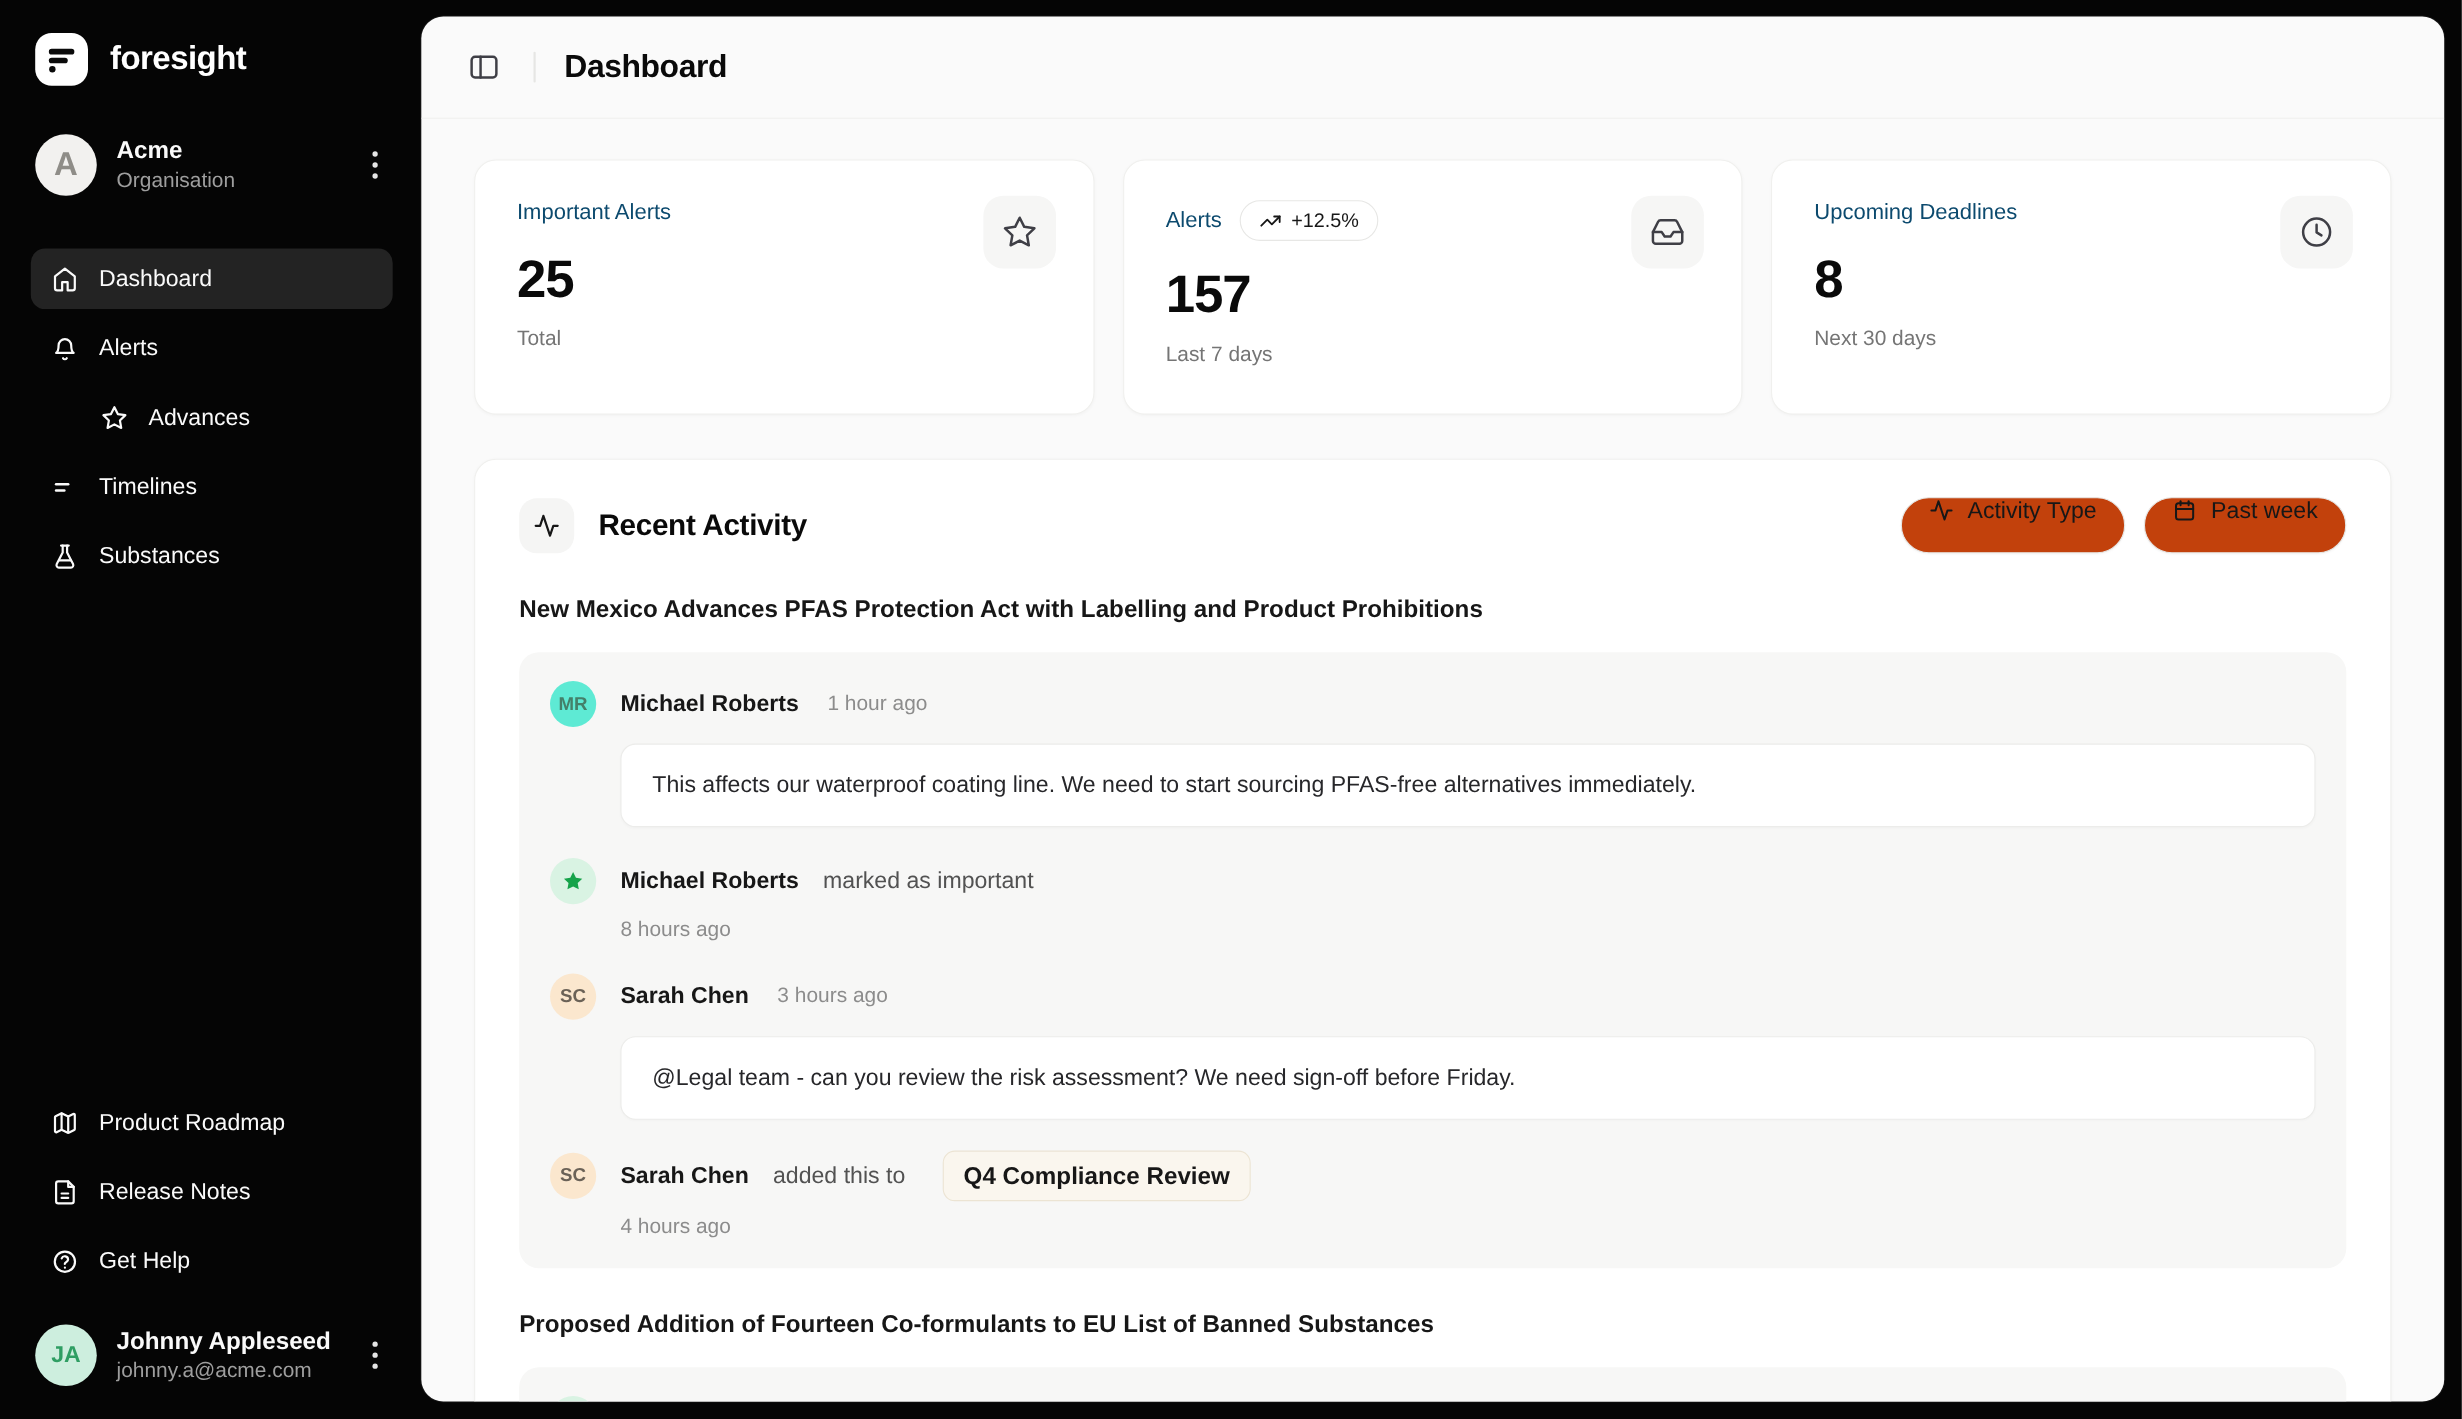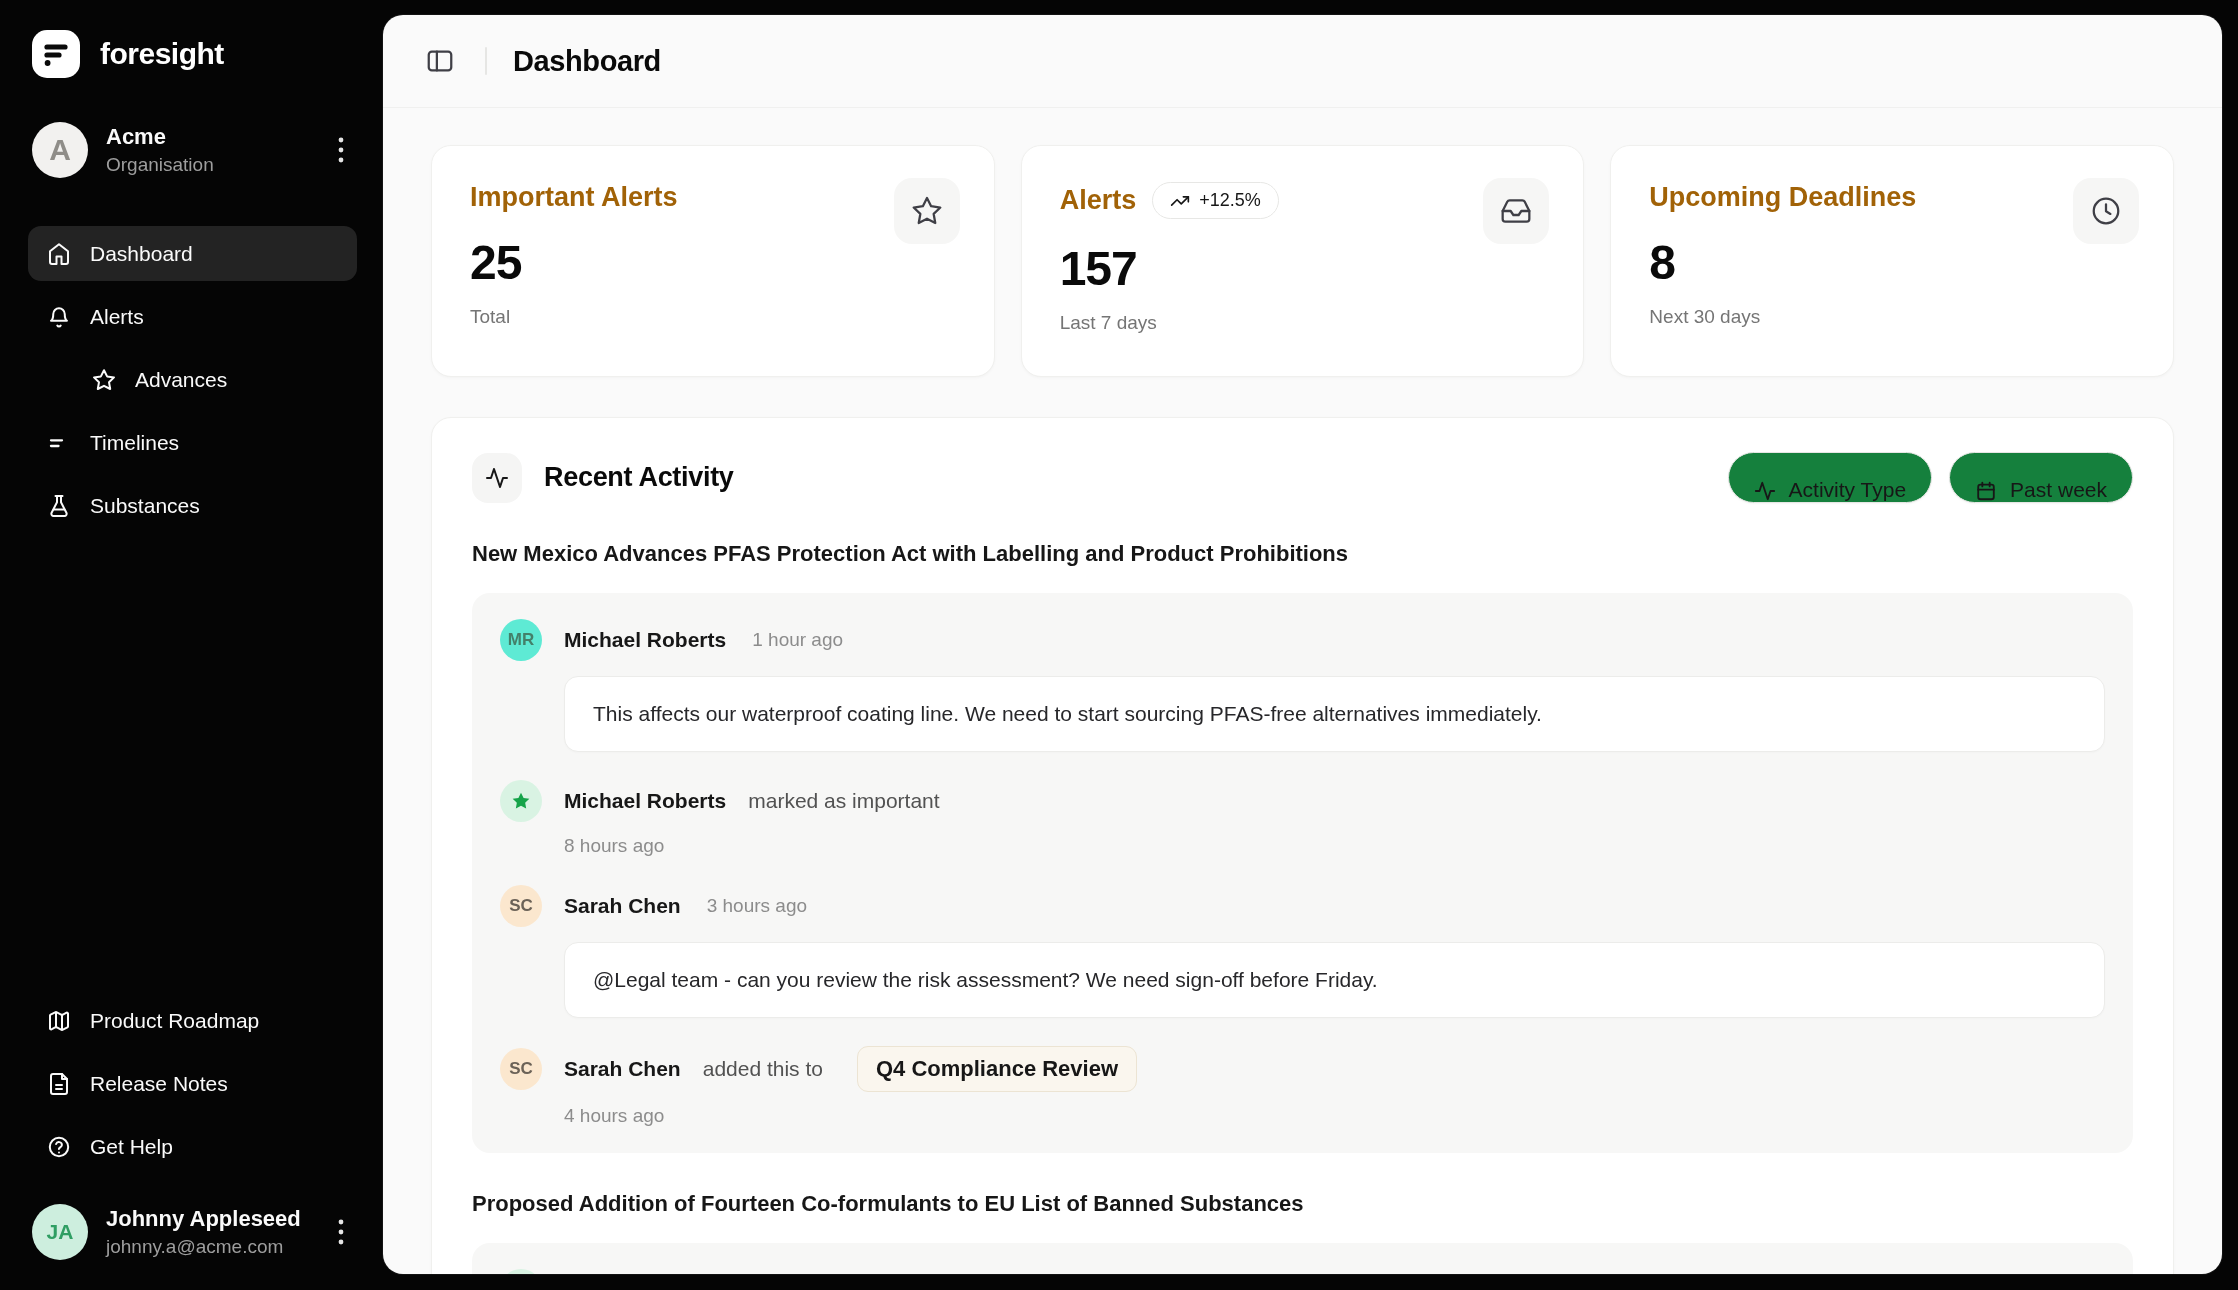--- a/index.html
+++ b/index.html
@@ -39,33 +39,33 @@
   .main-header { height:93px; flex:none; display:flex; align-items:center; padding:0 38px; gap:26px; border-bottom:1px solid #f0f0ef; }
   .toggle-btn { color:#3f3f46; cursor:pointer; padding:4px; border-radius:8px; }
   .header-divider { width:2px; height:28px; background:#e6e6e4; border-radius:2px; }
   .page-title { font-size:29px; font-weight:700; letter-spacing:-0.4px; color:#0a0a0a; }
   .content { flex:1; padding:37px 48px 0 48px; overflow:hidden; }
 
   
   .stats { display:flex; gap:26px; }
   .stat-card { flex:1; position:relative; background:#ffffff; border:1px solid #f0f0ee; border-radius:20px; padding:36px 38px; height:232px; box-shadow:0 1px 3px rgba(0,0,0,0.03); }
   .stat-head { display:flex; align-items:center; gap:16px; }
-  .stat-title { font-size:27px; font-weight:700; color:#a16207; }
+  .stat-title { font-size:20px; font-weight:400; color:#0c4a6e; }
   .trend-badge { display:inline-flex; align-items:center; gap:9px; border:1px solid #e7e7e5; border-radius:999px; padding:7px 17px; font-size:18px; font-weight:500; color:#171717; background:#fff; }
   .stat-iconbox { position:absolute; top:32px; right:34px; width:66px; height:66px; border-radius:18px; background:#f6f6f5; display:grid; place-items:center; color:#3f3f46; }
   .stat-value { font-size:48px; font-weight:700; margin-top:22px; color:#0a0a0a; letter-spacing:-1px; }
   .stat-caption { font-size:19px; color:#757575; margin-top:16px; }
 
   
   .activity-card { margin-top:40px; background:#ffffff; border:1px solid #f0f0ee; border-radius:20px; padding:34px 40px 60px 40px; box-shadow:0 1px 3px rgba(0,0,0,0.03); }
   .activity-head { display:flex; align-items:center; }
   .act-iconbox { width:50px; height:50px; border-radius:16px; background:#f5f5f4; display:grid; place-items:center; color:#171717; }
   .activity-title { font-size:27px; font-weight:700; letter-spacing:-0.3px; margin-left:22px; color:#0a0a0a; }
   .filters { margin-left:auto; display:flex; gap:17px; }
-  .filter-btn { display:inline-flex; align-items:flex-end; gap:13px; height:51px; padding:0 25px; border-radius:999px; border:1px solid #e6e6e4; background:#15803d; font-size:21px; font-weight:500; color:#171717; box-shadow:0 1px 2px rgba(0,0,0,0.04); cursor:pointer; }
+  .filter-btn { display:inline-flex; align-items:flex-start; gap:13px; height:51px; padding:0 25px; border-radius:999px; border:1px solid #e6e6e4; background:#c2410c; font-size:21px; font-weight:500; color:#171717; box-shadow:0 1px 2px rgba(0,0,0,0.04); cursor:pointer; }
   .group-title { font-size:22px; font-weight:600; color:#171717; margin-top:38px; }
   .group-card { margin-top:26px; background:#f7f7f6; border-radius:18px; padding:26px 28px; }
   .feed-item { }
   .feed-item + .feed-item { margin-top:28px; }
   .feed-head { display:flex; align-items:center; gap:22px; }
   .avatar-sm { width:42px; height:42px; border-radius:50%; display:grid; place-items:center; font-size:17px; font-weight:600; flex:none; }
   .avatar-mint { background:#5eead4; color:#44806a; }
   .avatar-peach { background:#fbe7ce; color:#6b6257; }
   .star-circle { width:42px; height:42px; border-radius:50%; background:#d9f3e3; display:grid; place-items:center; flex:none; color:#16a34a; }
   .feed-name { font-size:21px; font-weight:600; color:#171717; }

